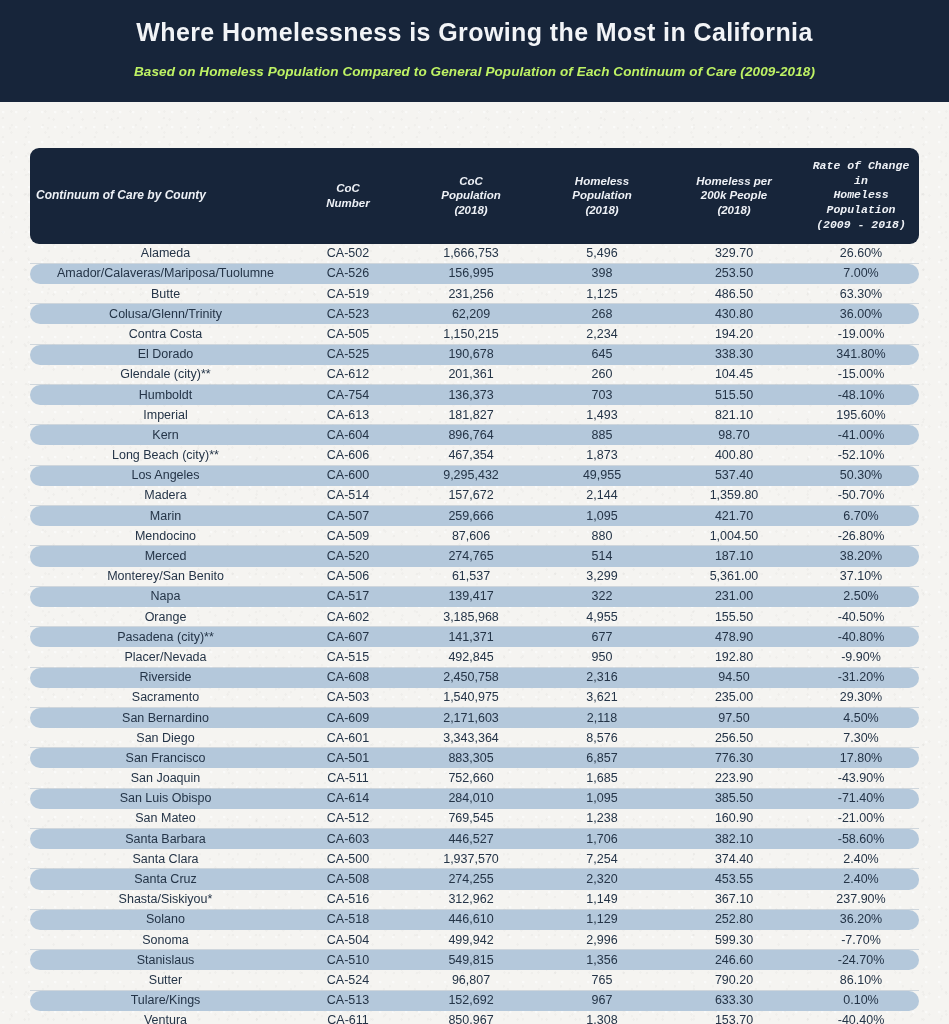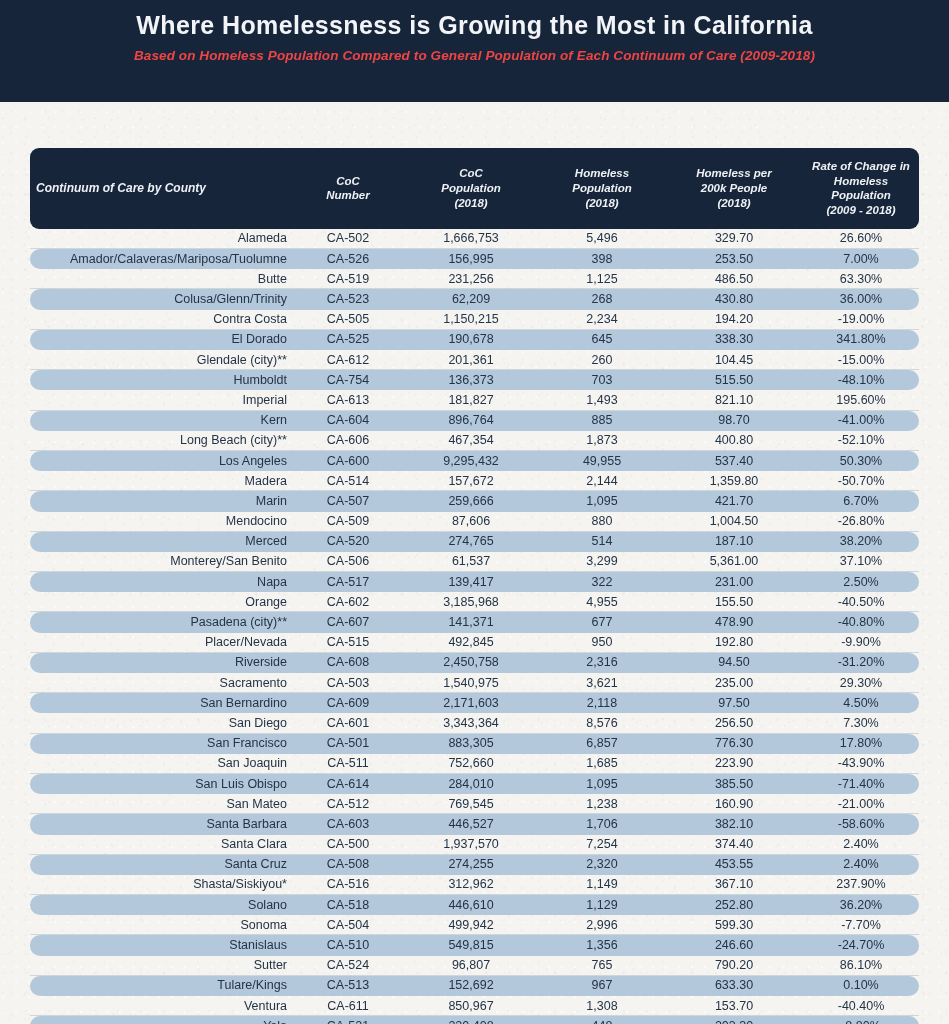--- a/index.html
+++ b/index.html
@@ -27,32 +27,32 @@
     z-index:0;
   }
 
   
   .banner{
     position:relative;
     z-index:2;
     height:102px;
     background:#17253a;
     text-align:center;
-    padding-top:12px;
+    padding-top:19px;
   }
   .banner-title{
     color:#f2f4f7;
     font-size:25px;
     font-weight:bold;
     letter-spacing:0.4px;
     line-height:1.1;
   }
   .banner-sub{
-    margin-top:8px;
-    color:#ef4444;
+    margin-top:17px;
+    color:#bef264;
     font-size:13.5px;
     font-style:italic;
     font-weight:bold;
     letter-spacing:0.1px;
   }
 
   
   .sheet{
     position:relative;
     z-index:2;
@@ -78,35 +78,36 @@
   }
   thead th.first{
     text-align:left;
     border-top-left-radius:9px;
     border-bottom-left-radius:9px;
     font-size:12px;
   }
   thead th.last{
     border-top-right-radius:9px;
     border-bottom-right-radius:9px;
+    font-family:Liberation Mono, monospace;
   }
   thead th .hl{ display:block; }
 
   tbody td{
     font-size:12.5px;
     color:#243447;
     height:20.2px;
     padding:0 6px;
     text-align:center;
     vertical-align:middle;
     white-space:nowrap;
     overflow:hidden;
   }
   tbody td.name{
-    text-align:right;
+    text-align:center;
     padding-left:14px;
   }
   tbody tr.alt td{
     background:#b4c8db;
   }
   tbody tr.alt td.name{
     border-top-left-radius:10px;
     border-bottom-left-radius:10px;
   }
   tbody tr.alt td.last{

